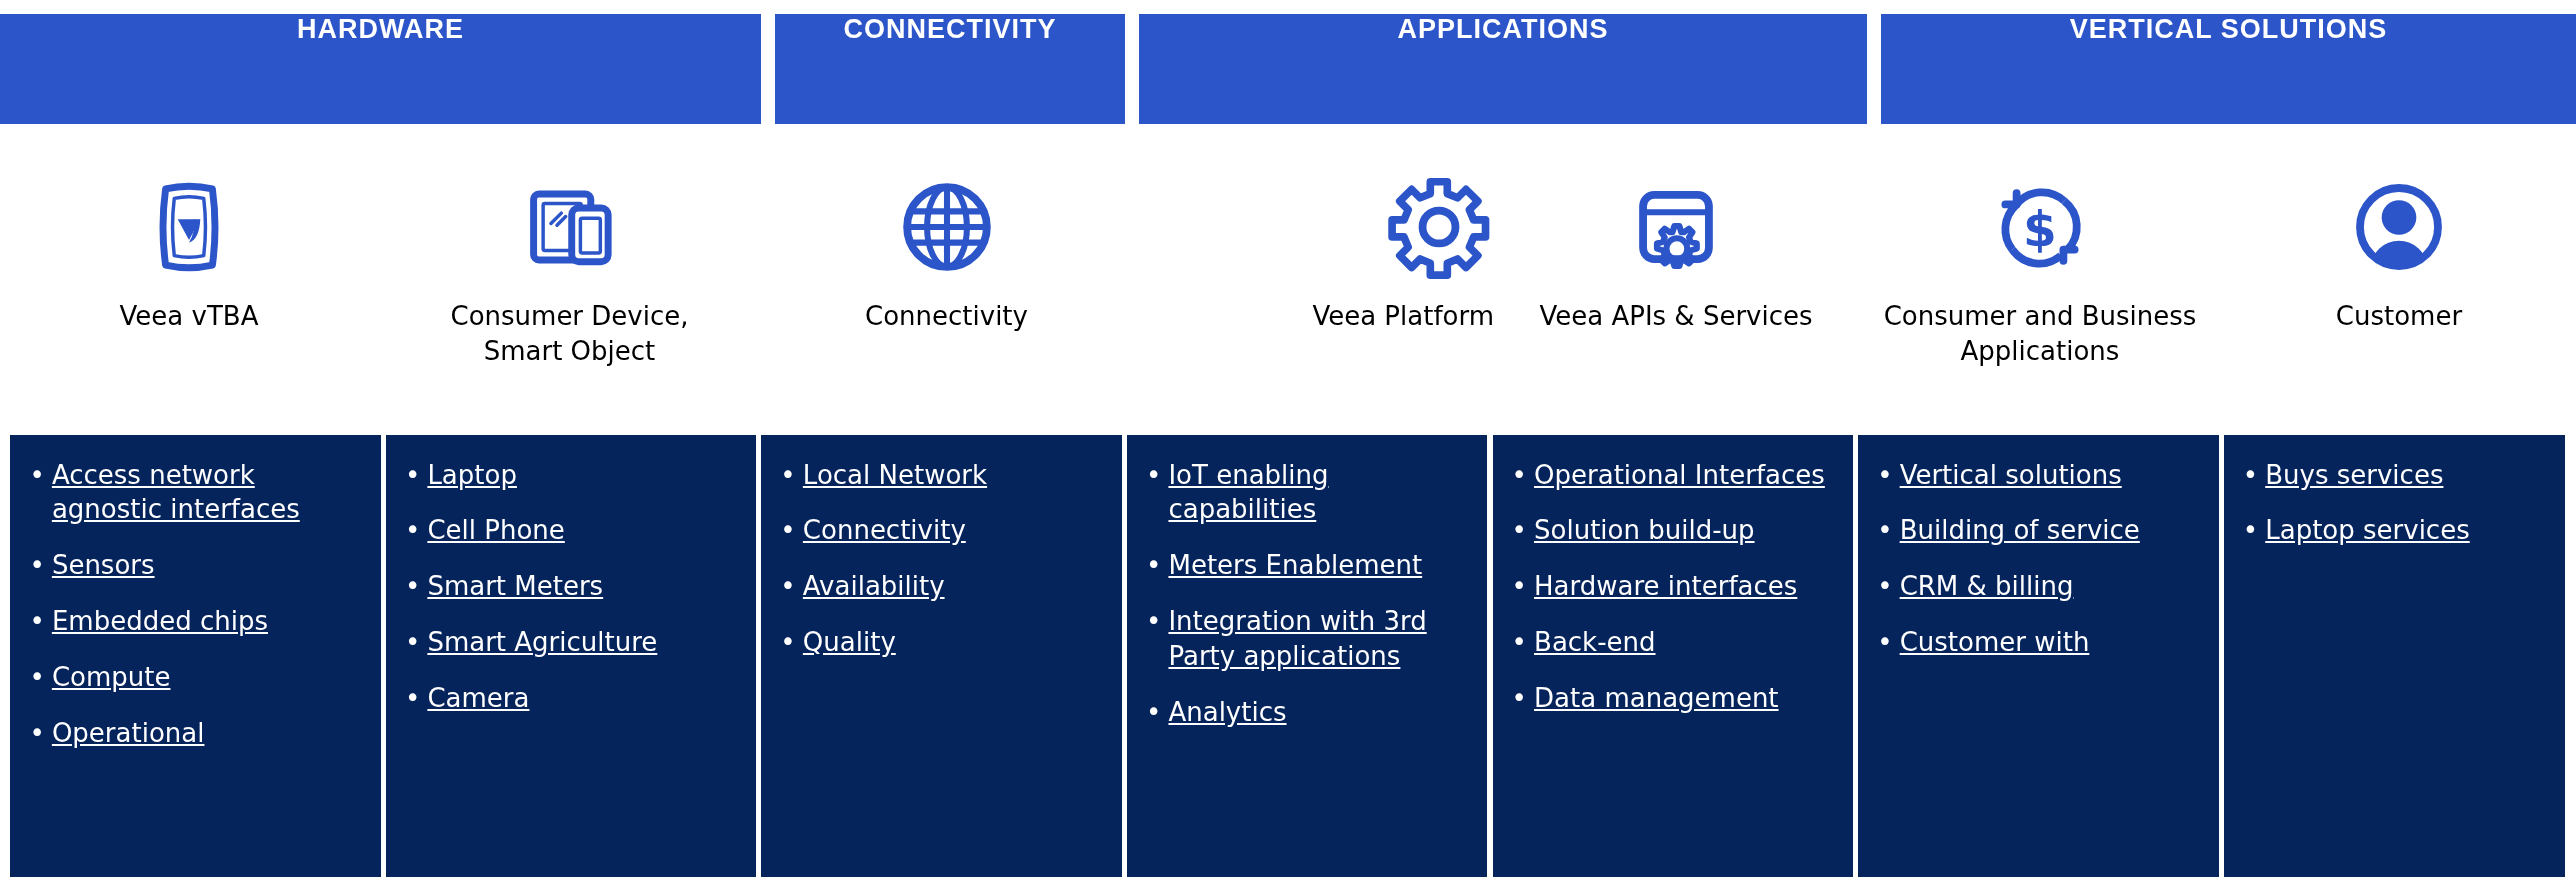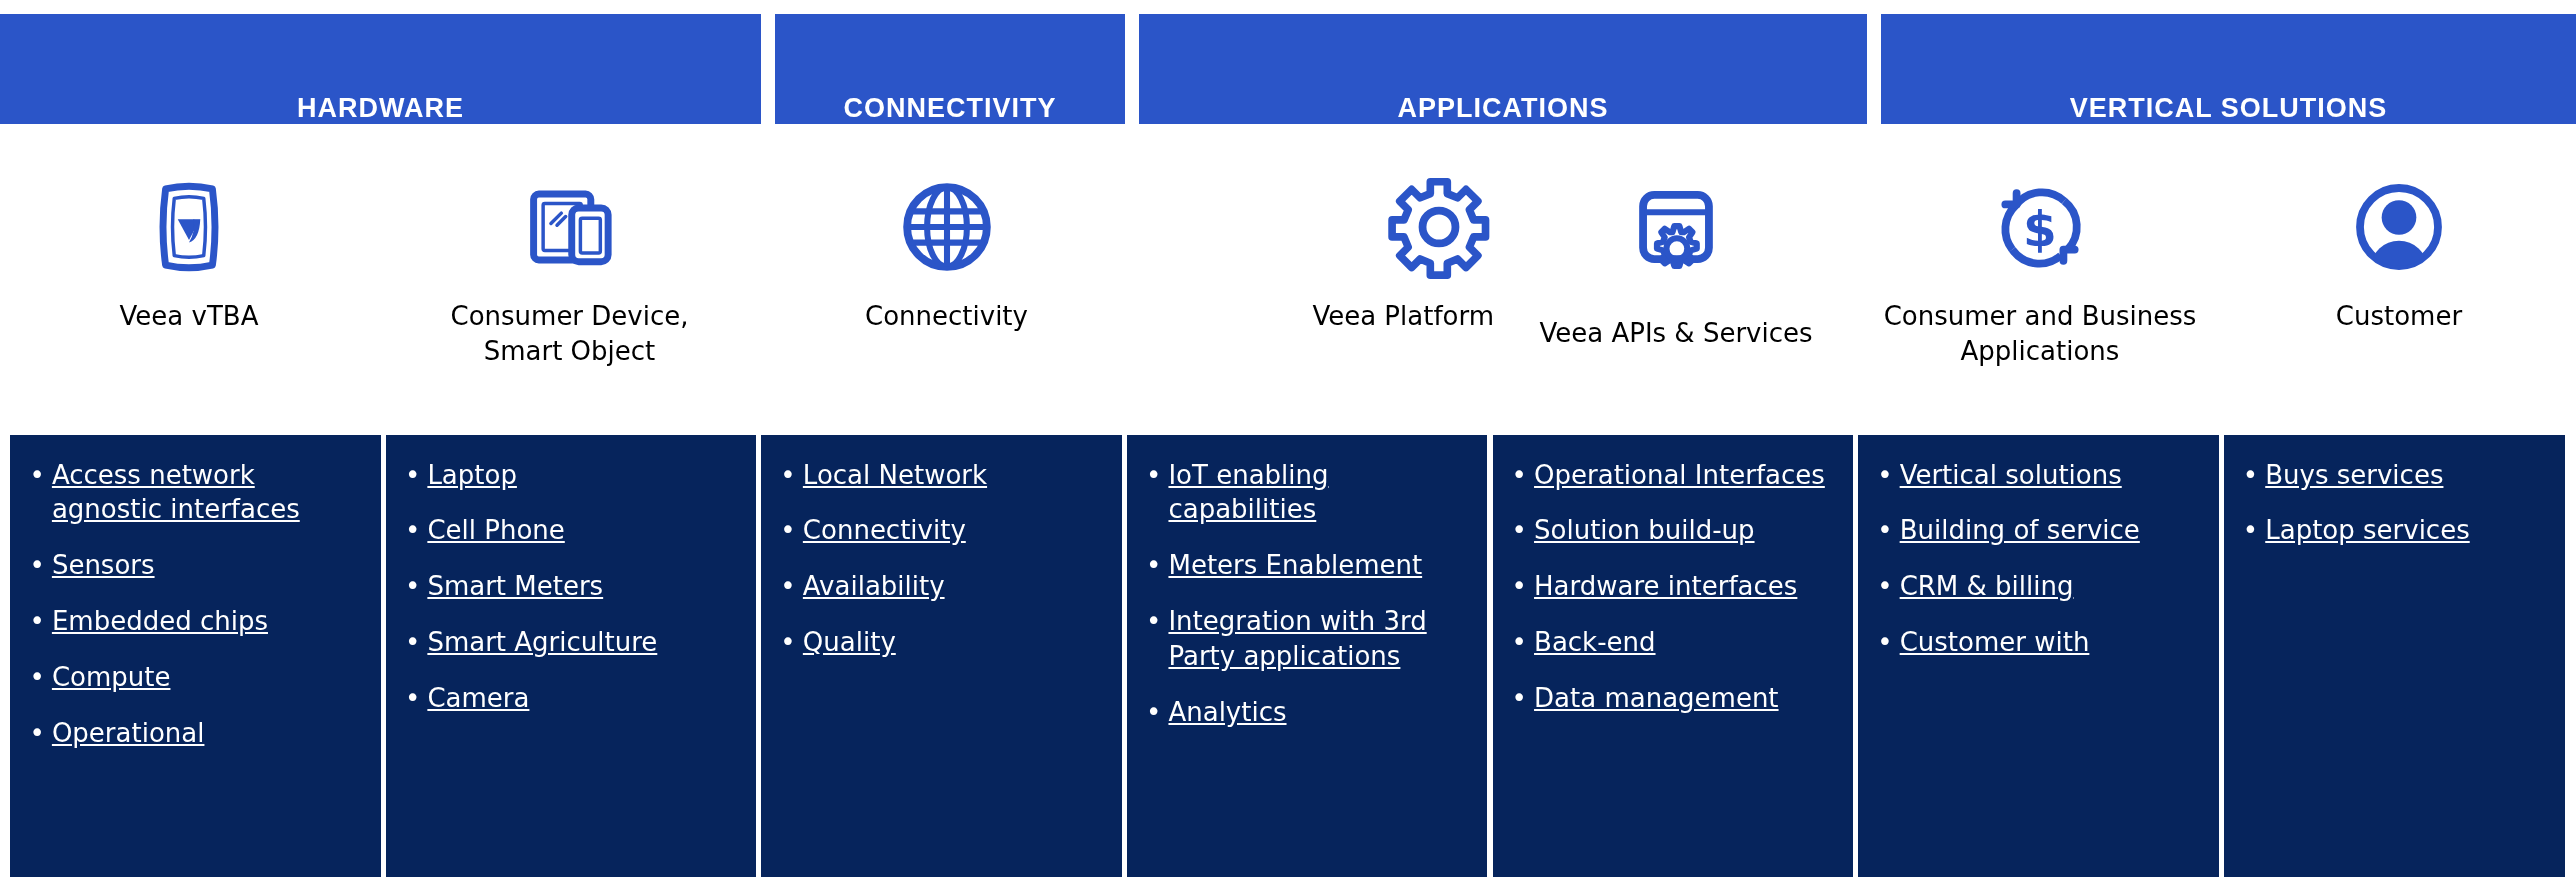--- a/index.html
+++ b/index.html
@@ -23,21 +23,21 @@
     left: 0;
     top: 14px;
     width: 2576px;
     height: 110px;
     display: flex;
   }
   .header-cell {
     height: 110px;
     background: #2b55c8;
     display: flex;
-    align-items: flex-end;
+    align-items: flex-start;
     justify-content: center;
     margin-right: 14px;
   }
   .header-cell:last-child { margin-right: 0; }
   .header-label {
     color: #ffffff;
     font-size: 27px;
     font-weight: bold;
     letter-spacing: 1px;
     text-align: center;
@@ -181,21 +181,21 @@
     <div class="icon-cell" style="width:362px;align-items:flex-end;">
       <div class="icon-glyph">
         <svg width="104" height="104" viewBox="0 0 120 120">
           <path d="M50 10 H70 V24 L82 29 L92 19 L106 33 L96 43 L101 55 H115 V75 H101 L96 87 L106 97 L92 111 L82 101 L70 106 V120 H50 V106 L38 101 L28 111 L14 97 L24 87 L19 75 H5 V55 H19 L24 43 L14 33 L28 19 L38 29 L50 24 Z" fill="none" stroke="#2b55c8" stroke-width="9" stroke-linejoin="round" transform="translate(0,-5) scale(0.98) translate(1,3)"></path>
           <circle cx="60" cy="60" r="19" fill="none" stroke="#2b55c8" stroke-width="9"></circle>
         </svg>
       </div>
       <div class="icon-caption">Veea Platform</div>
     </div>
 
-    <div class="icon-cell" style="width:364px;gap:17px;">
+    <div class="icon-cell" style="width:364px;">
       <div class="icon-glyph">
         <svg width="104" height="104" viewBox="0 0 120 120">
           <rect x="22" y="23" width="76" height="74" rx="13" ry="13" fill="none" stroke="#2b55c8" stroke-width="9"></rect>
           <line x1="24" y1="43" x2="96" y2="43" stroke="#2b55c8" stroke-width="7"></line>
           <path d="M53 66 h3 l2 -7 h6 l2 7 h3 l6 -4 l4 4 l-4 6 l2 5 l7 2 v6 l-7 2 l-2 5 l4 6 l-4 4 l-6 -4 h-3 l-2 7 h-6 l-2 -7 h-3 l-6 4 l-4 -4 l4 -6 l-2 -5 l-7 -2 v-6 l7 -2 l2 -5 l-4 -6 l4 -4 Z" fill="none" stroke="#2b55c8" stroke-width="7" stroke-linejoin="round"></path>
           <circle cx="61" cy="85" r="12" fill="none" stroke="#2b55c8" stroke-width="7"></circle>
         </svg>
       </div>
       <div class="icon-caption">Veea APIs &amp; Services</div>
     </div>

